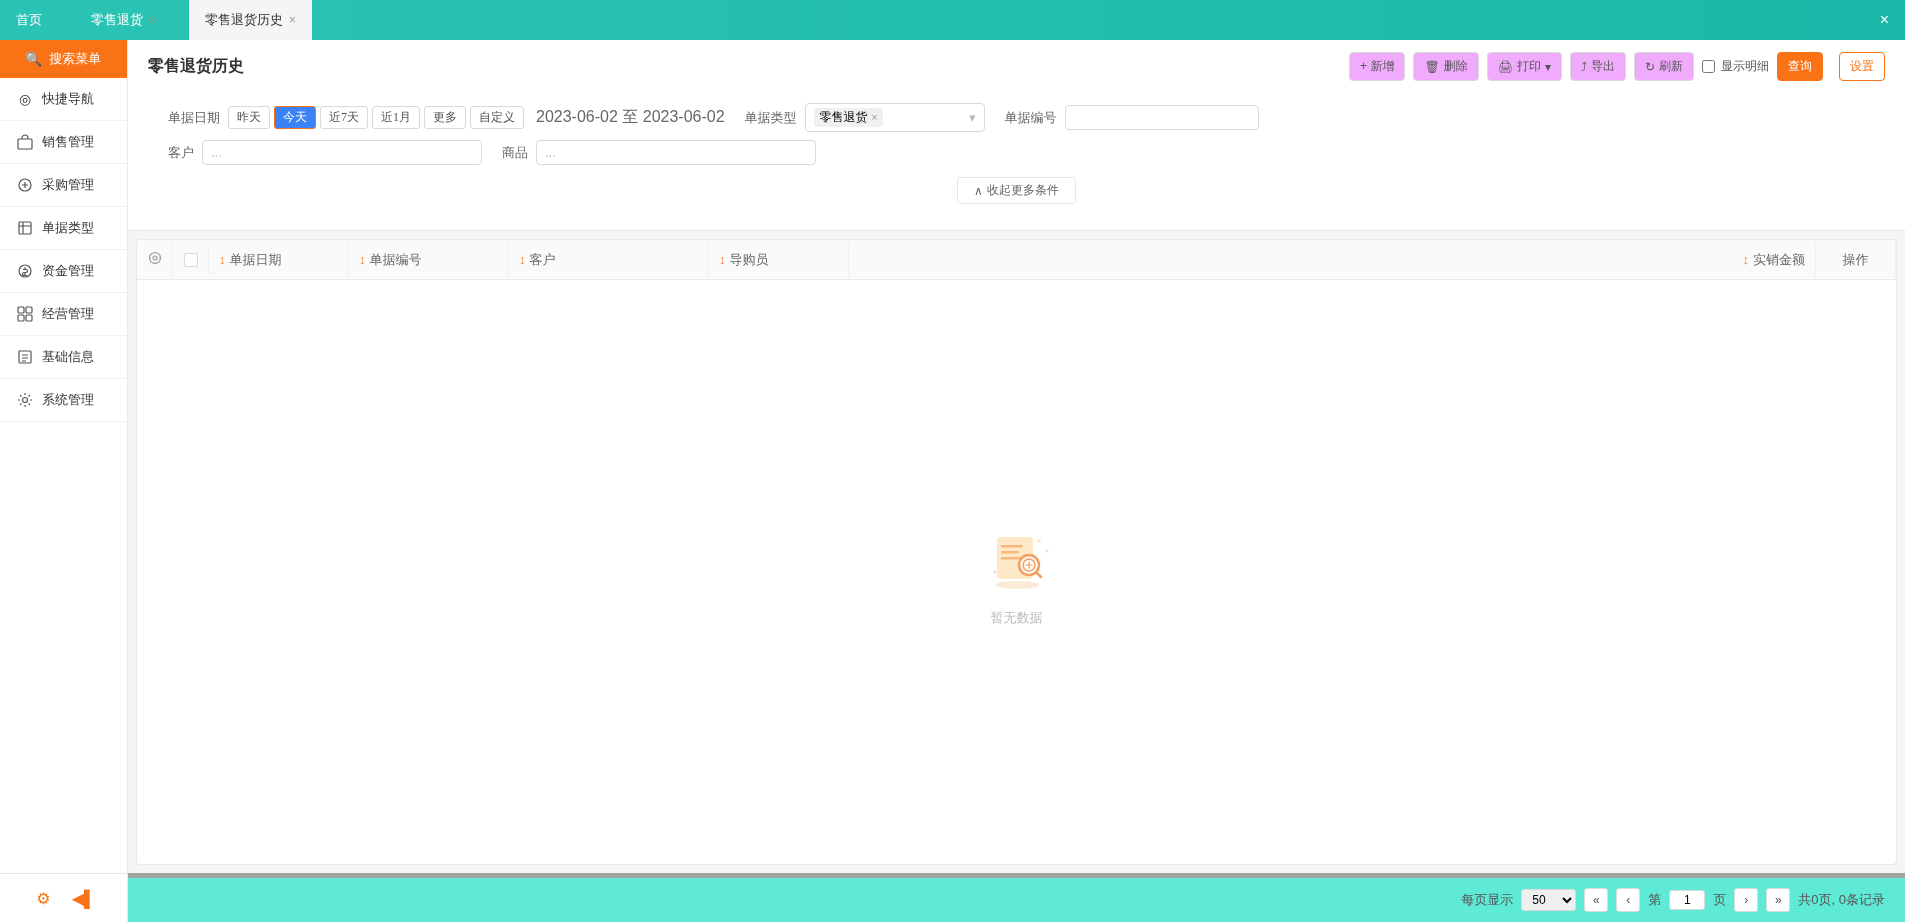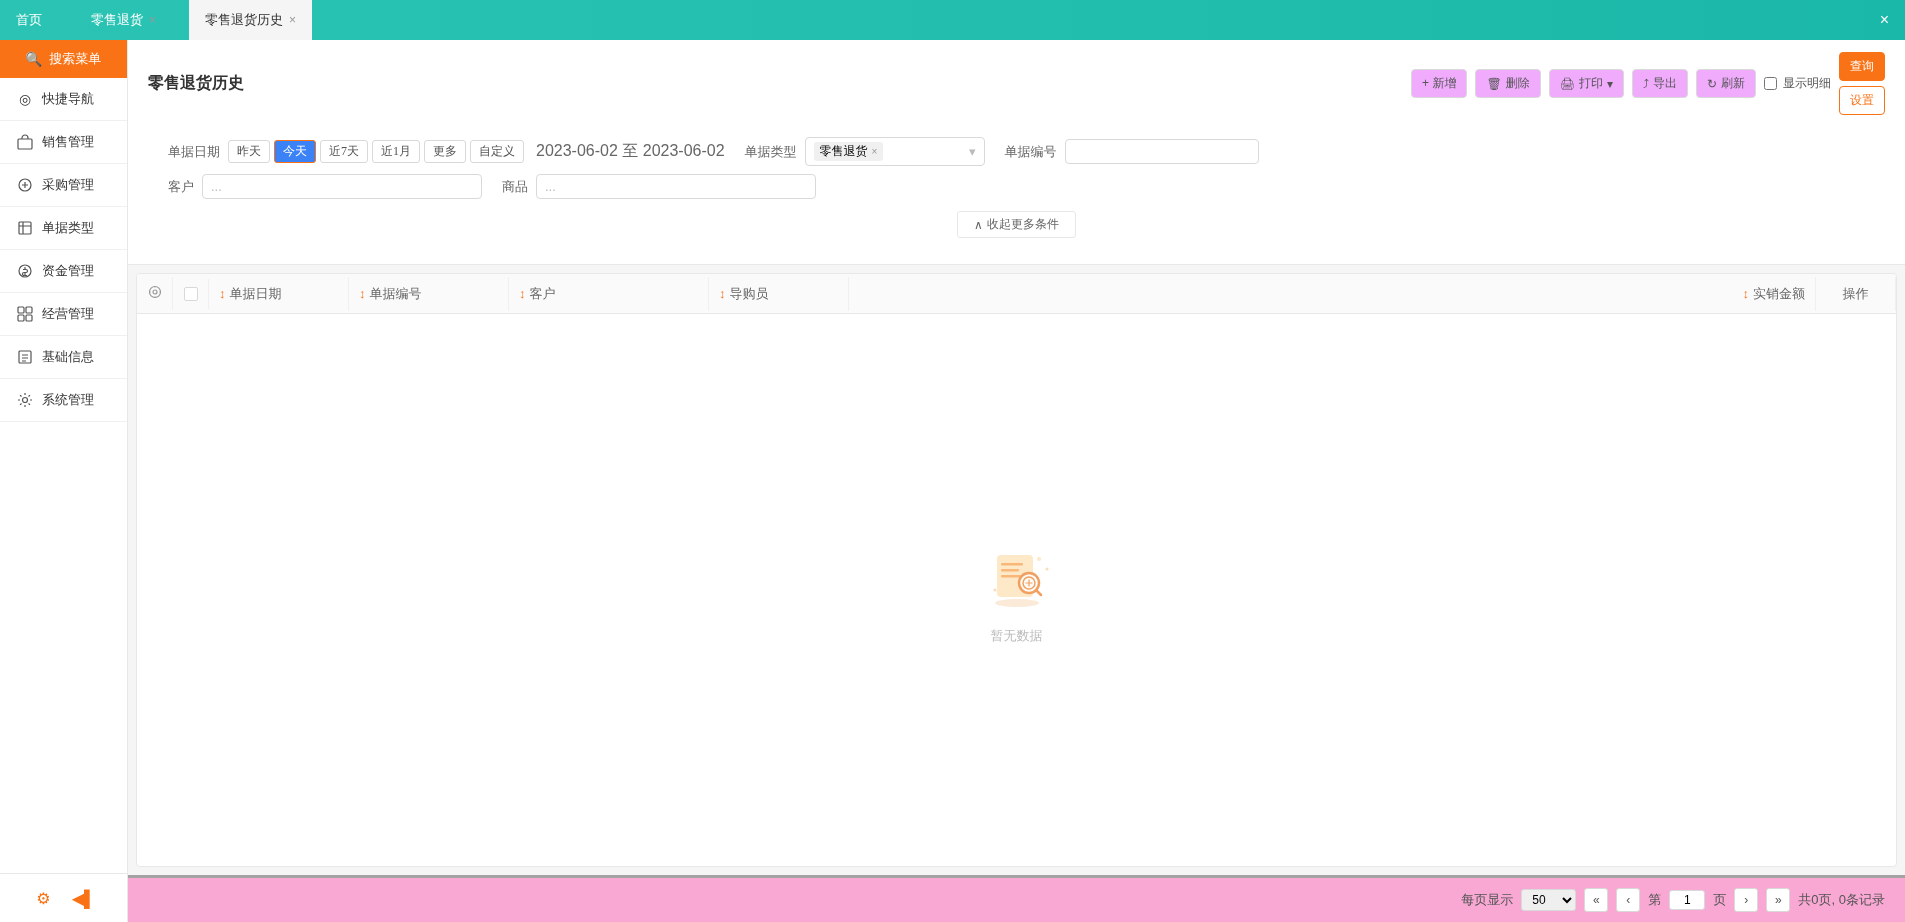--- a/index.html
+++ b/index.html
@@ -161,22 +161,21 @@
       color: white;
       border-color: #f97316;
     }
     .toolbar-btn.settings-btn {
       background: white;
       color: #f97316;
       border-color: #f97316;
     }
     .query-settings-group {
       display: flex;
-      flex-direction: column;
-      gap: 5px;
+      gap: 16px;
     }
     .show-detail-checkbox {
       display: flex;
       align-items: center;
       gap: 6px;
       font-size: 12px;
       color: #555;
     }
 
     
@@ -332,22 +331,22 @@
       height: 80px;
     }
 
     
     .pagination-bar {
       padding: 10px 20px;
       display: flex;
       align-items: center;
       justify-content: flex-end;
       gap: 8px;
-      background: #f9a8d4;
-      border-top: 3px solid #a3a3a3;
+      background: #5eead4;
+      border-top: 5px solid #a3a3a3;
       font-size: 13px;
       color: #555;
     }
     .per-page-select {
       border: 1px solid #d9d9d9;
       border-radius: 3px;
       padding: 2px 6px;
       font-size: 12px;
       cursor: pointer;
     }

